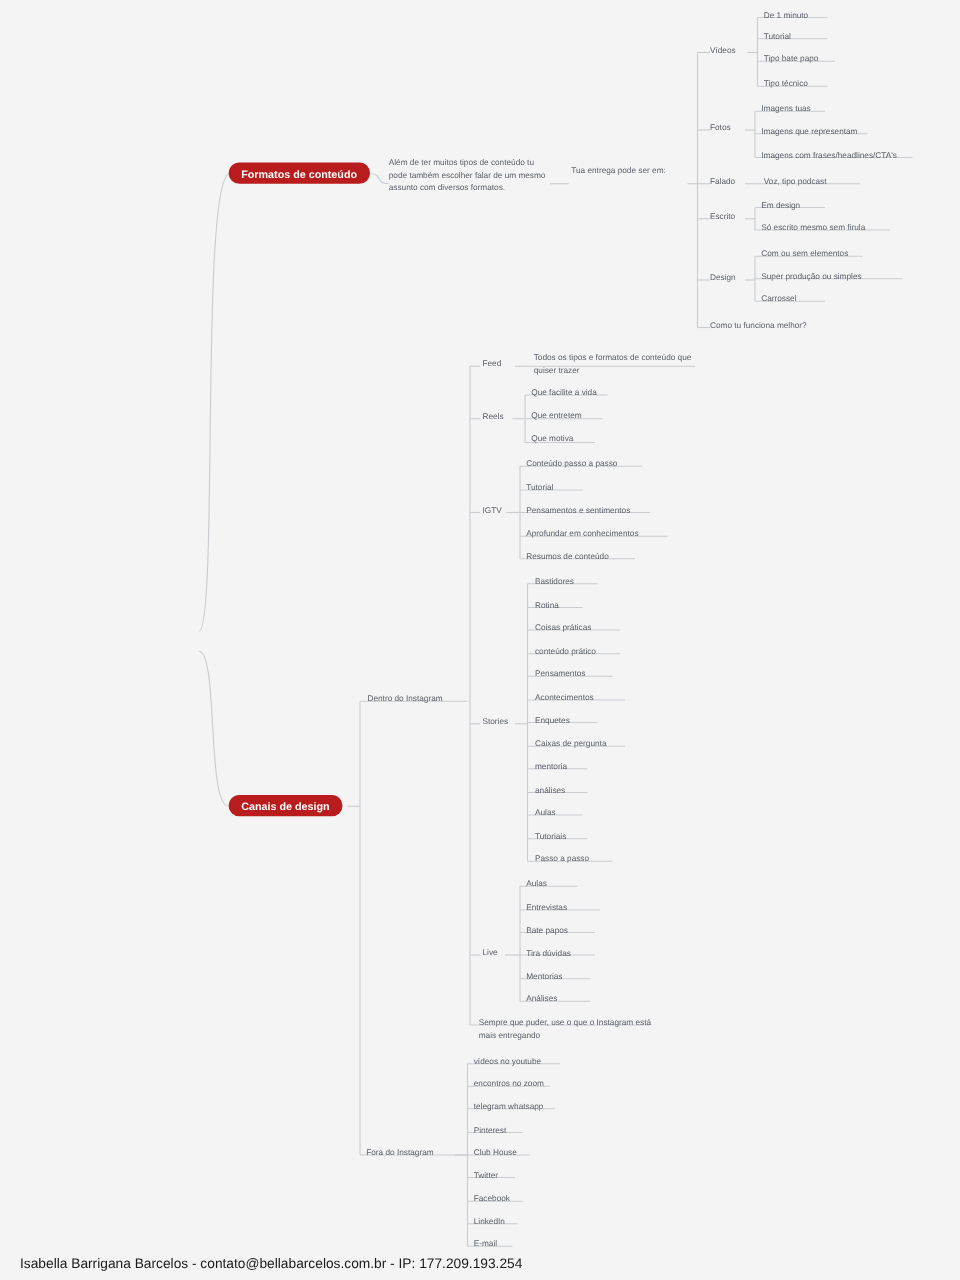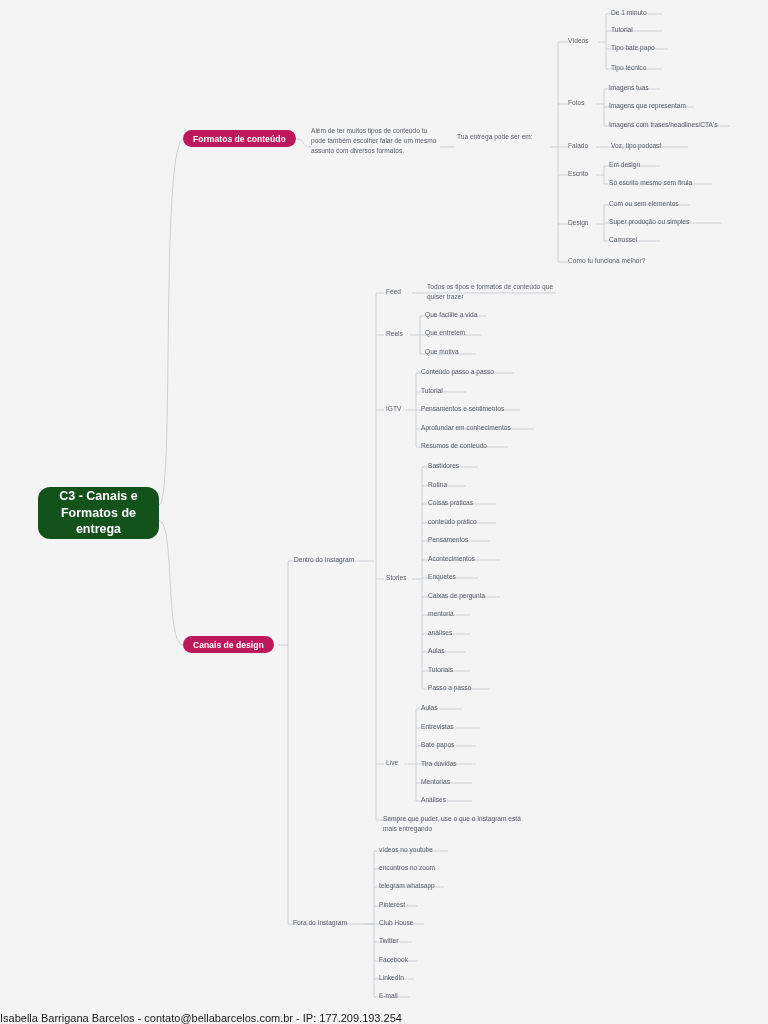--- a/index.html
+++ b/index.html
@@ -19,37 +19,37 @@
   .root{
     background:#14521c;color:#ffffff;
     border-radius:12px;
     font-size:12.5px;font-weight:bold;line-height:1.35;
     text-align:center;
     display:flex;align-items:center;justify-content:center;
     box-sizing:border-box;padding:6px 8px;
     left:38px;top:487px;width:121px;height:52px;
   }
   .pill{
-    background:#be185d;color:#ffffff;
+    background:#b91c1c;color:#ffffff;
     border-radius:11px;
     font-size:8.6px;font-weight:bold;
     display:flex;align-items:center;justify-content:center;
     box-sizing:border-box;padding:0 10px;height:17px;
     white-space:nowrap;
   }
   .lbl{
     color:#5a6068;font-size:6.6px;line-height:1.5;
     white-space:nowrap;
   }
   .lbl.wrap{white-space:normal;}
   .footer{
     position:absolute;left:0;bottom:0;width:768px;height:26px;
     background:#f4f4f4;
-    display:flex;align-items:flex-end;
-    box-sizing:border-box;
+    display:flex;align-items:center;
+    box-sizing:border-box;padding-left:16px;
     color:#1a1a1a;font-size:11px;
     z-index:5;
   }
 </style>
 </head>
 <body>
 
 <div id="map">
 
   <svg class="wires" viewBox="0 0 768 1024">
@@ -160,21 +160,20 @@
     <path d="M374,869 H440"></path>
     <path d="M374,887 H444"></path>
     <path d="M374,906 H418"></path>
     <path d="M374,924 H424"></path>
     <path d="M374,942 H412"></path>
     <path d="M374,961 H418"></path>
     <path d="M374,979 H414"></path>
     <path d="M374,997 H410"></path>
   </svg>
 
-  <div class="node root">C3 - Canais e Formatos de entrega</div>
 
   <div class="node pill" style="left:183px;top:130px;">Formatos de conteúdo</div>
   <div class="node lbl wrap" style="left:311px;top:126px;width:128px;">Além de ter muitos tipos de conteúdo tu pode também escolher falar de um mesmo assunto com diversos formatos.</div>
   <div class="node lbl" style="left:457px;top:132px;">Tua entrega pode ser em:</div>
 
   <div class="node lbl" style="left:568px;top:36px;">Vídeos</div>
   <div class="node lbl" style="left:611px;top:8px;">De 1 minuto</div>
   <div class="node lbl" style="left:611px;top:25px;">Tutorial</div>
   <div class="node lbl" style="left:611px;top:43px;">Tipo bate papo</div>
   <div class="node lbl" style="left:611px;top:63px;">Tipo técnico</div>

